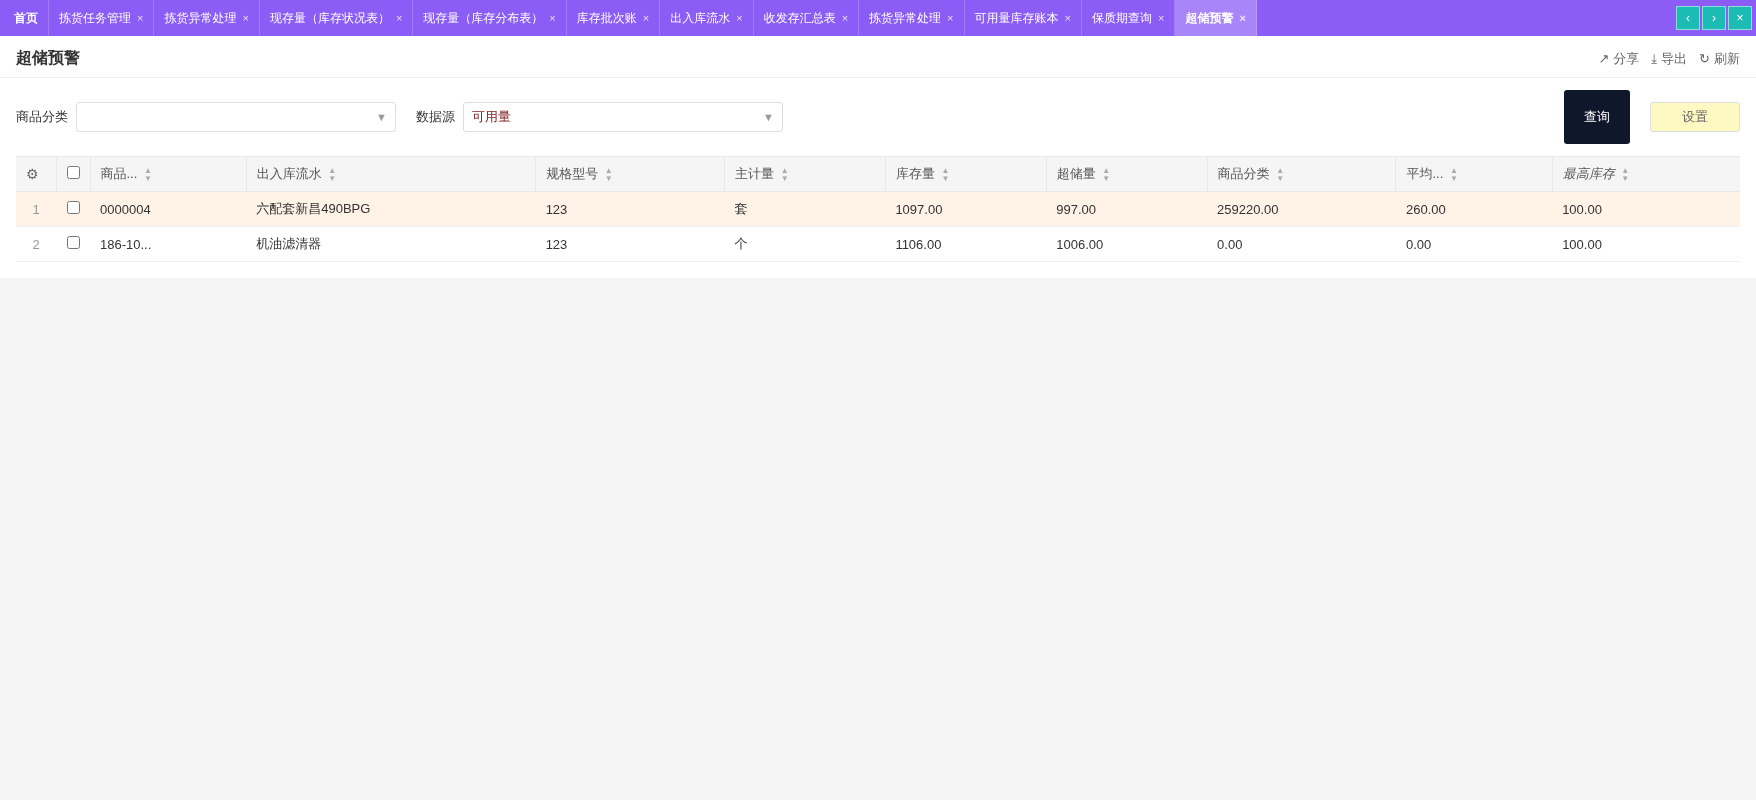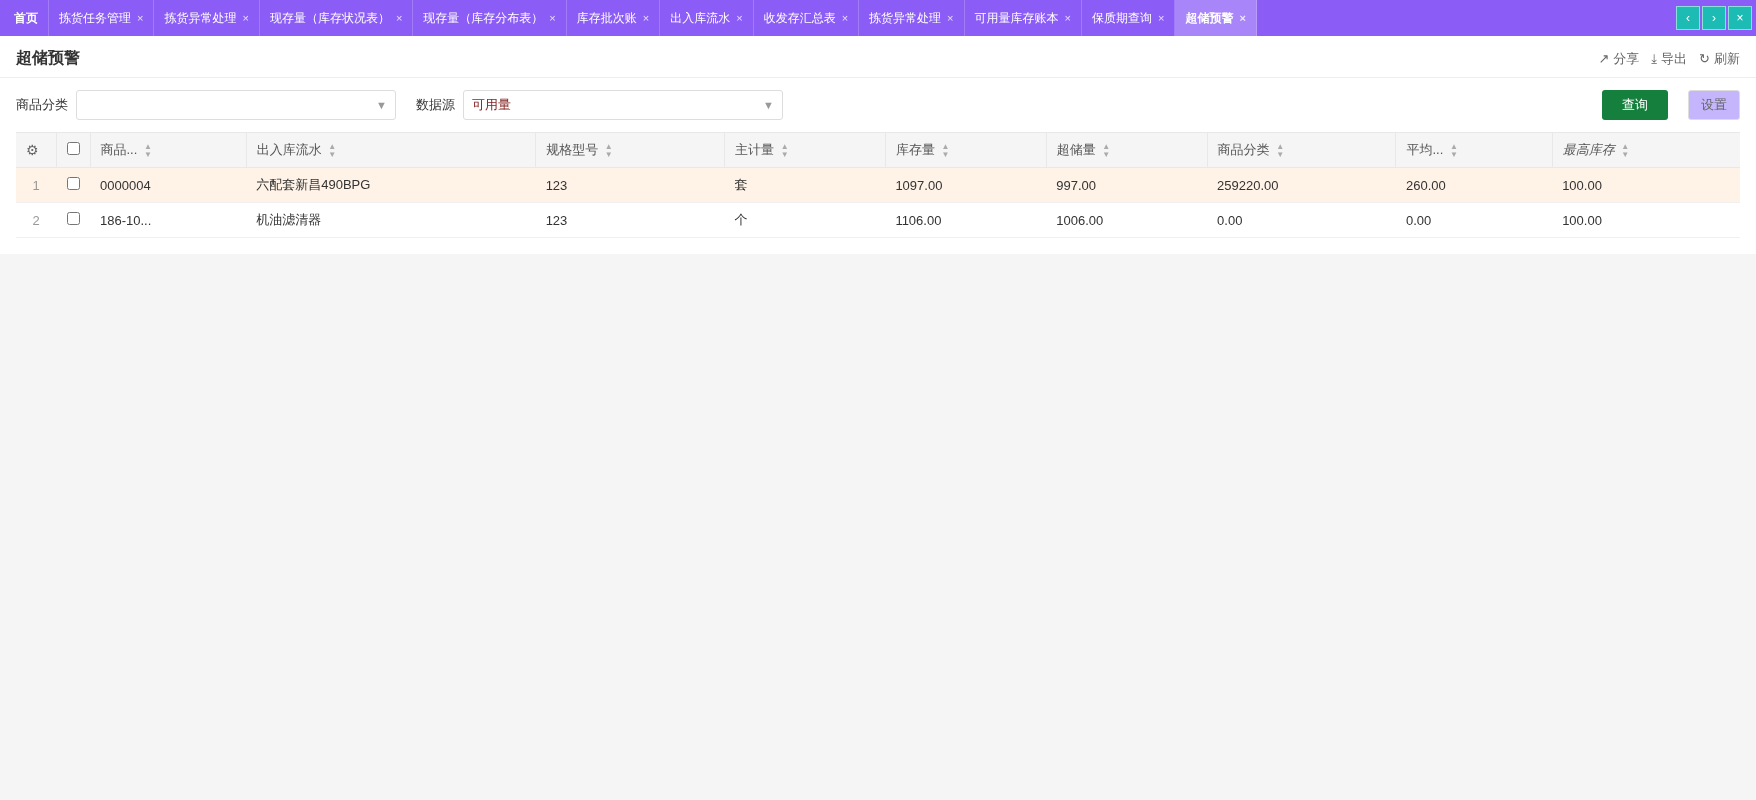--- a/index.html
+++ b/index.html
@@ -113,35 +113,35 @@
       font-size: 13px;
       cursor: pointer;
       display: flex;
       align-items: center;
       justify-content: space-between;
       background: #fff;
     }
     .filter-select-text { color: #7f1d1d; }
     .filter-select-arrow { color: #999; font-size: 11px; }
     .filter-btn-query {
-      background: #15803d;
+      background: #0f172a;
       color: #fff;
       border: none;
       border-radius: 3px;
-      padding: 6px 20px;
+      padding: 18px 20px;
       font-size: 13px;
       cursor: pointer;
       margin-left: auto;
     }
     .filter-btn-set {
-      background: #c4b5fd;
+      background: #fef9c3;
       color: #666;
       border: 1px solid #ddd;
       border-radius: 3px;
-      padding: 5px 12px;
+      padding: 5px 31px;
       font-size: 13px;
       cursor: pointer;
     }
 
     
     .table-container {
       padding: 0 16px 16px 16px;
     }
     table {
       width: 100%;

